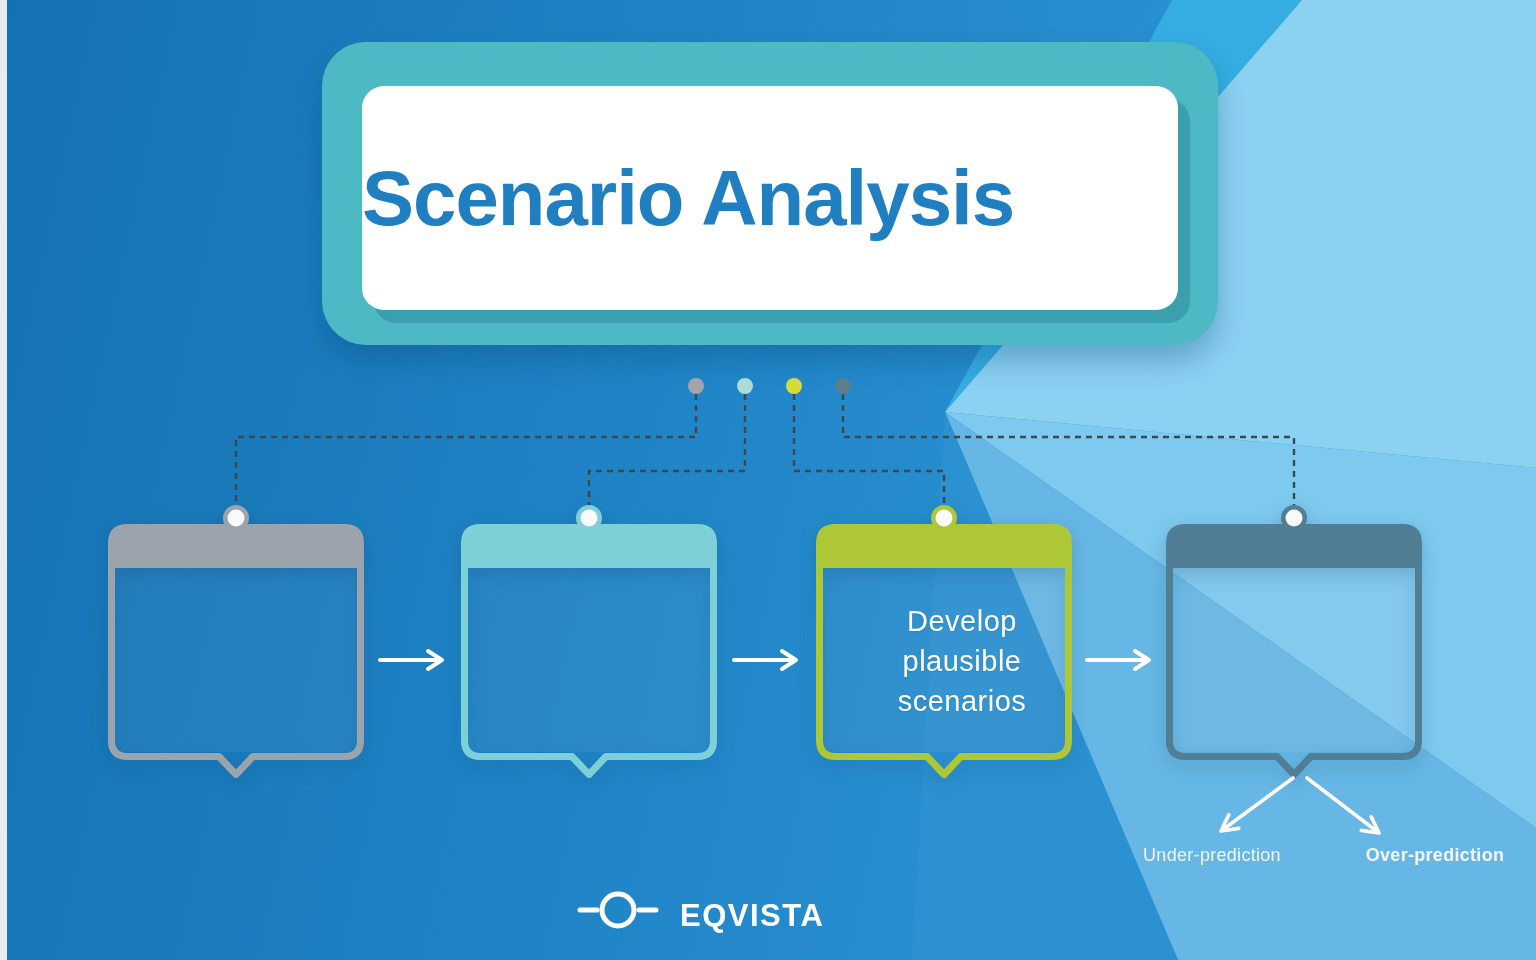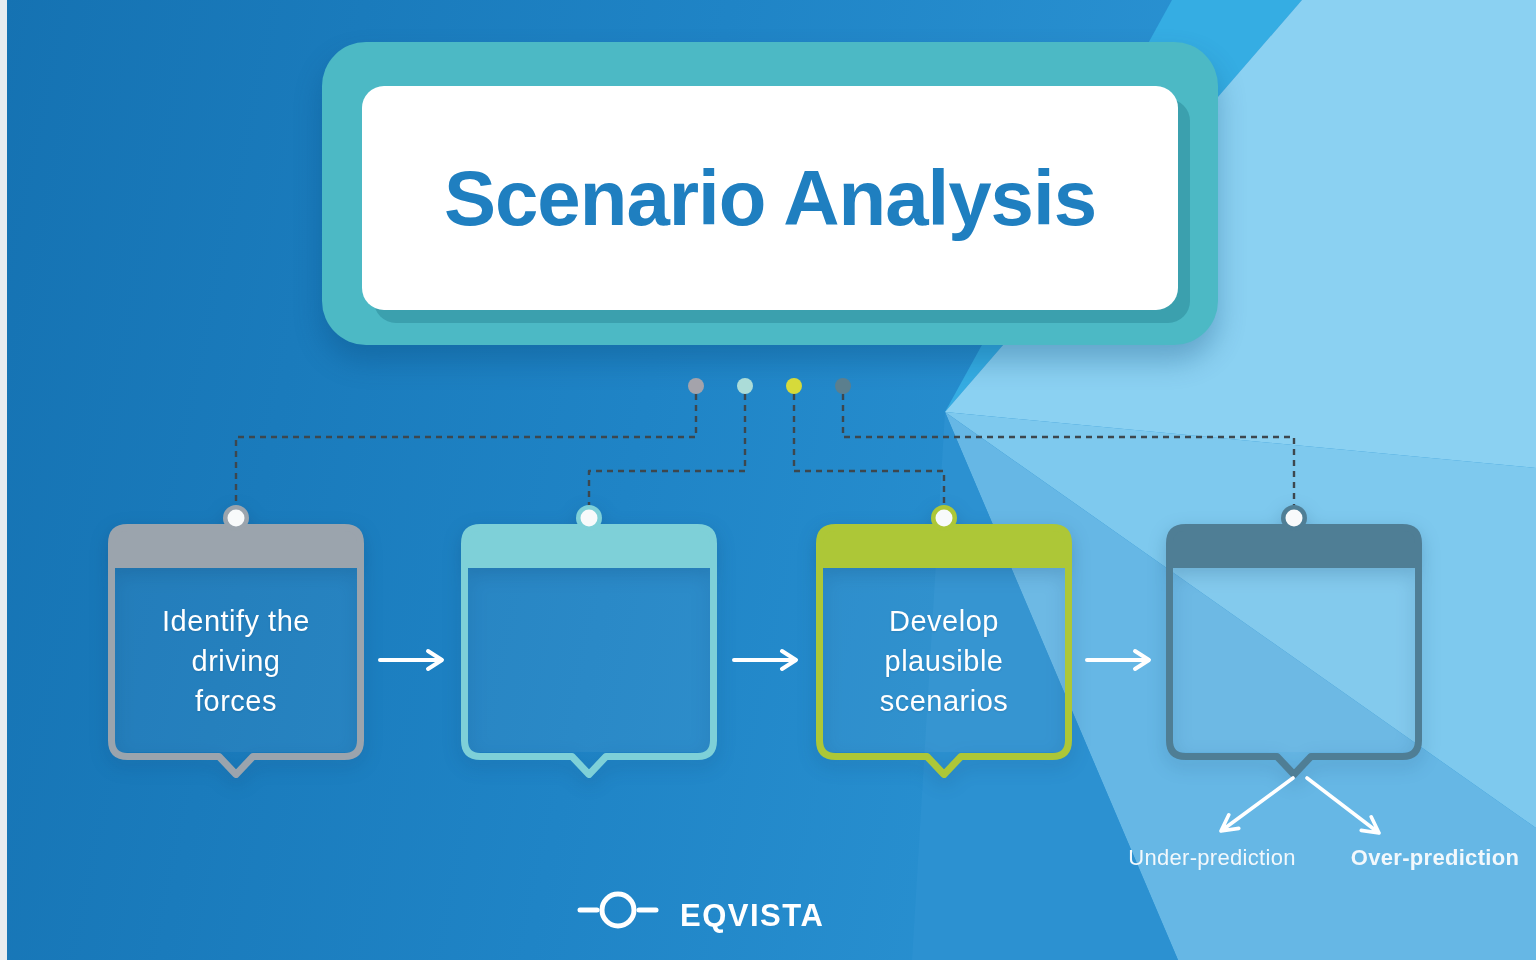--- a/index.html
+++ b/index.html
@@ -15,21 +15,21 @@
   .facet.f4{background:#66b7e5;clip-path:polygon(945px 412px,1536px 828px,1536px 960px,1178px 960px);}
   .facet.f5{background:#2c91d1;clip-path:polygon(945px 412px,1178px 960px,912px 960px);}
   .edge-strip{position:absolute;left:0;top:0;width:7px;height:960px;background:#e7ecf0;}
 
   .title-frame{
     position:absolute;left:322px;top:42px;width:896px;height:303px;
     border-radius:44px;box-shadow:0 16px 28px rgba(8,66,112,.30);
   }
   .title-card{
     position:absolute;left:40px;top:44px;width:816px;height:224px;background:#ffffff;
-    border-radius:22px;display:flex;align-items:center;justify-content:center;
+    border-radius:22px;display:flex;align-items:center;
     box-shadow:12px 13px 0 rgba(24,108,128,.33);
   }
   .title-text{font-size:78px;font-weight:700;letter-spacing:-1px;}
 
   .overlay{position:absolute;left:0;top:0;pointer-events:none;}
 
   .step{position:absolute;top:504px;width:256px;height:282px;color:#999;}
   .step svg.card-svg{position:absolute;left:0;top:0;filter:drop-shadow(0 6px 9px rgba(10,50,90,.22));}
   .step-label{
     position:absolute;left:12px;right:12px;top:64px;bottom:32px;
@@ -38,21 +38,21 @@
     text-shadow:0 1px 2px rgba(20,60,100,.18);
   }
   .step.s0{left:108px;} .step.s1{left:461px;} .step.s2{left:816px;} .step.s3{left:1166px;}
 
   .harrow{position:absolute;top:648px;}
   .harrow.a0{left:377px;} .harrow.a1{left:731px;} .harrow.a2{left:1084px;}
 
   .fork{position:absolute;left:1205px;top:776px;}
   .outcome{
     position:absolute;top:845px;width:170px;text-align:center;
-    color:#f2f8fc;font-size:22px;letter-spacing:.3px;
+    color:#f2f8fc;font-size:18px;letter-spacing:.3px;
   }
   .outcome.o0{left:1127px;} .outcome.o1{left:1350px;font-weight:bold;}
 
   .logo{position:absolute;left:570px;top:884px;height:52px;display:flex;align-items:center;}
   .logo-text{color:#ffffff;font-size:31px;font-weight:700;letter-spacing:1.5px;margin-left:14px;margin-top:12px;}
 </style>
 </head>
 <body>
 
 <div class="stage">
@@ -90,30 +90,27 @@
     <circle cx="696" cy="386" r="8" fill="#a4a3ab"></circle>
     <circle cx="745" cy="386" r="8" fill="#abdcd8"></circle>
     <circle cx="794" cy="386" r="8" fill="#d6da3a"></circle>
     <circle cx="843" cy="386" r="8" fill="#5b7f8e"></circle>
   </svg>
 
   <div class="step s0" style="color: rgb(155, 164, 173);">
     <svg class="card-svg" width="256" height="282">
         <use href="#card-shape"></use>
       </svg>
-    <div class="step-label">Identify the
-driving
-forces</div>
   </div>
   <div class="step s1" style="color: rgb(126, 208, 216);">
     <svg class="card-svg" width="256" height="282">
         <use href="#card-shape"></use>
       </svg>
   </div>
-  <div class="step s2" style="color: rgb(173, 199, 55);">
+  <div class="step s2" style="color: rgb(173, 199, 55); padding-left: 36px;">
     <svg class="card-svg" width="256" height="282">
         <use href="#card-shape"></use>
       </svg>
     <div class="step-label">Develop
 plausible
 scenarios</div>
   </div>
   <div class="step s3" style="color: rgb(79, 126, 149);">
     <svg class="card-svg" width="256" height="282">
         <use href="#card-shape"></use>

